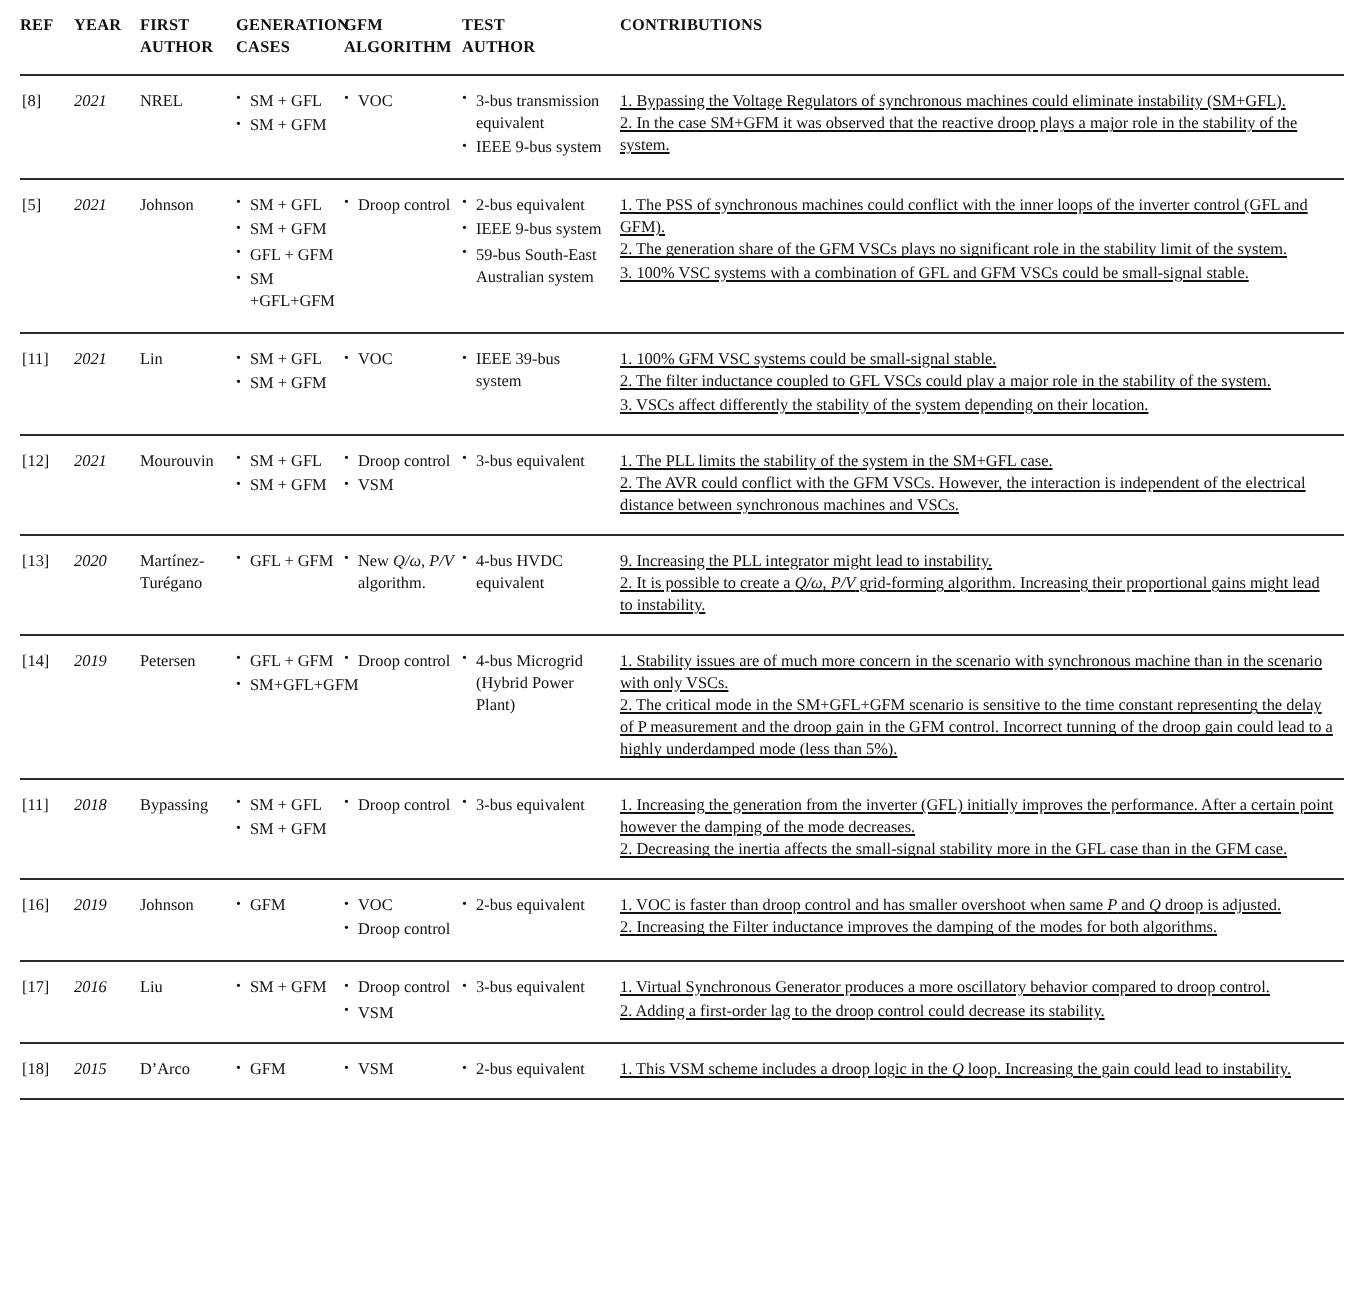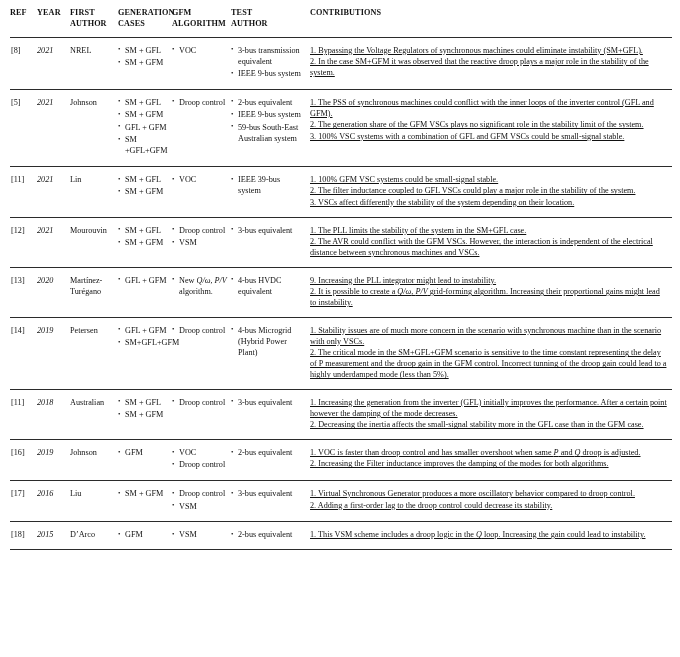--- a/index.html
+++ b/index.html
@@ -300,21 +300,21 @@
           <td class="contr">
             <ul class="contr-list">
               <li>1. Stability issues are of much more concern in the scenario with synchronous machine than in the scenario with only VSCs.</li>
               <li>2. The critical mode in the SM+GFL+GFM scenario is sensitive to the time constant representing the delay of P measurement and the droop gain in the GFM control. Incorrect tunning of the droop gain could lead to a highly underdamped mode (less than 5%).</li>
             </ul>
           </td>
         </tr>
         <tr>
           <td class="ref">[11]</td>
           <td class="year">2018</td>
-          <td>Australian</td>
+          <td>Bypassing</td>
           <td>
             <ul class="bullets">
               <li>SM + GFL</li>
               <li>SM + GFM</li>
             </ul>
           </td>
           <td>
             <ul class="bullets">
               <li>Droop control</li>
             </ul>

